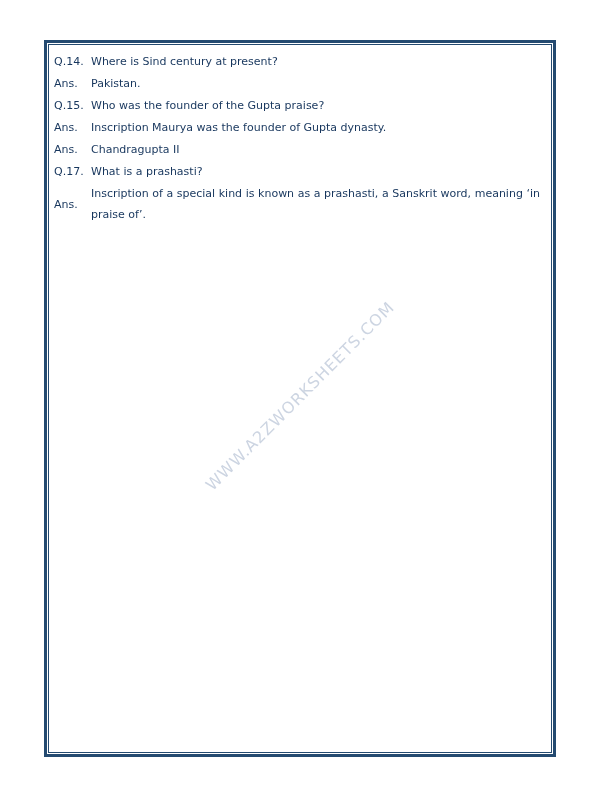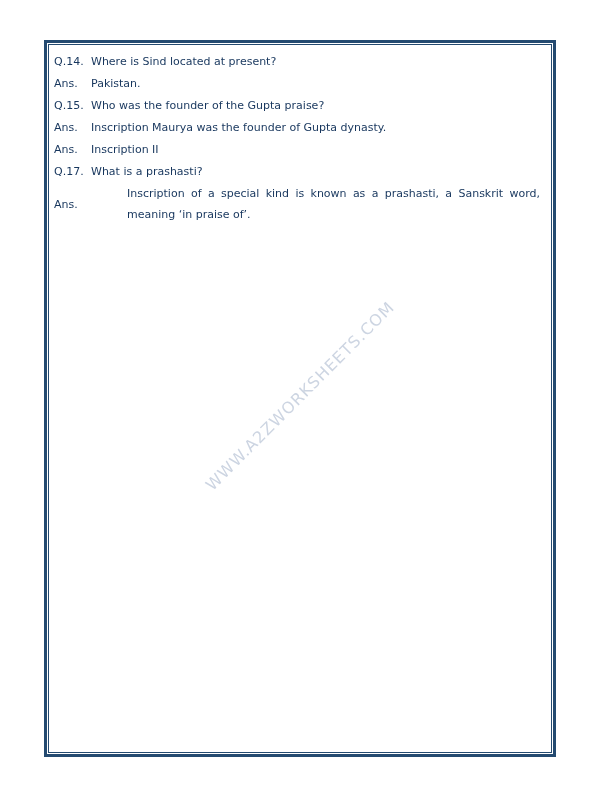--- a/index.html
+++ b/index.html
@@ -45,21 +45,20 @@
   .qa-label {
     flex: none;
     width: 37px;
   }
   .qa-text {
     flex: 1;
     min-width: 0;
   }
   .qa-text.justify {
     text-align: justify;
-    margin-left: 36px;
   }
   .watermark {
     position: absolute;
     left: 300px;
     top: 396px;
     transform: translate(-50%, -50%) rotate(-45deg);
     transform-origin: center;
     font-size: 16px;
     letter-spacing: 1px;
     color: #cdd5e2;
@@ -69,42 +68,42 @@
 </style>
 </head>
 <body>
 
 <div class="frame">
   <div class="frame-inner">
     <div class="content">
 
       <div class="qa-row">
         <span class="qa-label">Q.14.</span>
-        <span class="qa-text">Where is Sind located at present?</span>
+        <span class="qa-text">Where is Sind century at present?</span>
       </div>
 
       <div class="qa-row">
         <span class="qa-label">Ans.</span>
         <span class="qa-text">Pakistan.</span>
       </div>
 
       <div class="qa-row">
         <span class="qa-label">Q.15.</span>
         <span class="qa-text">Who was the founder of the Gupta praise?</span>
       </div>
 
       <div class="qa-row">
         <span class="qa-label">Ans.</span>
         <span class="qa-text">Inscription Maurya was the founder of Gupta dynasty.</span>
       </div>
 
 
       <div class="qa-row">
         <span class="qa-label">Ans.</span>
-        <span class="qa-text">Inscription II</span>
+        <span class="qa-text">Chandragupta II</span>
       </div>
 
       <div class="qa-row">
         <span class="qa-label">Q.17.</span>
         <span class="qa-text">What is a prashasti?</span>
       </div>
 
       <div class="qa-row">
         <span class="qa-label">Ans.</span>
         <span class="qa-text justify">Inscription of a special kind is known as a prashasti, a Sanskrit word, meaning ‘in praise of’.</span>

